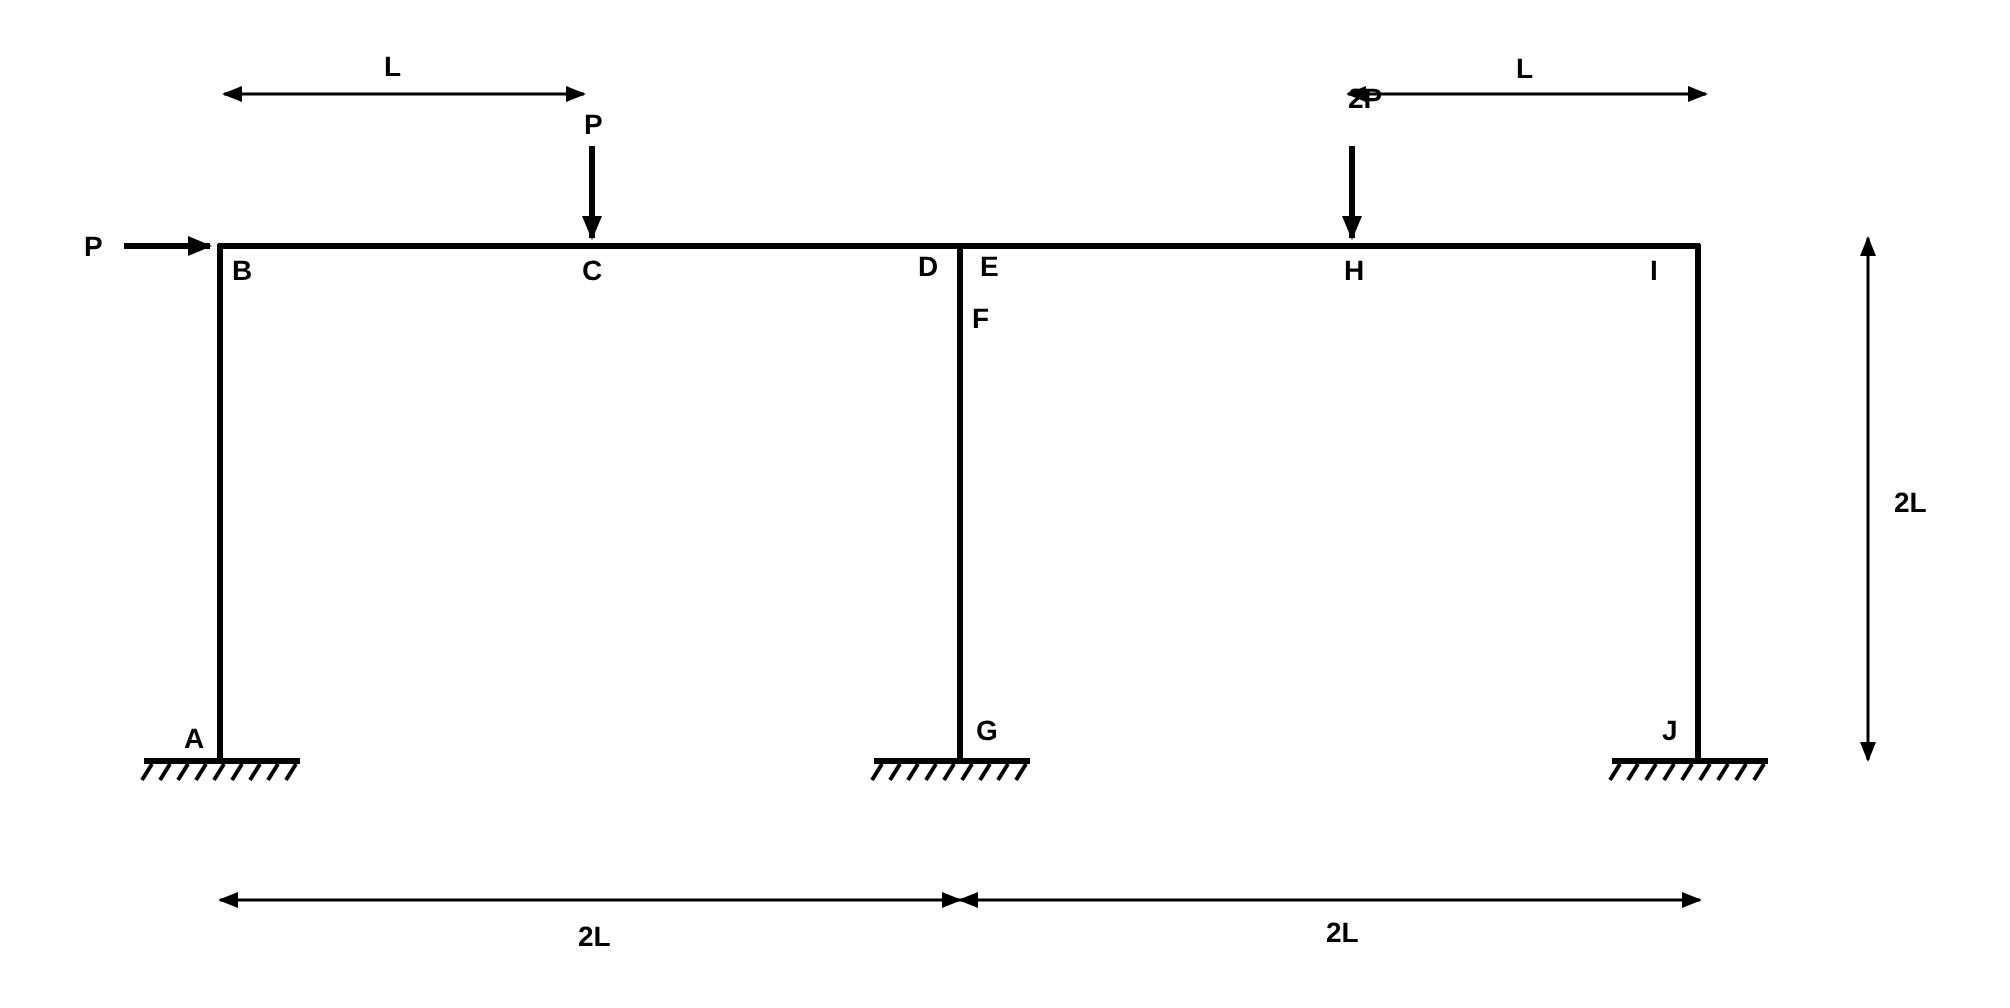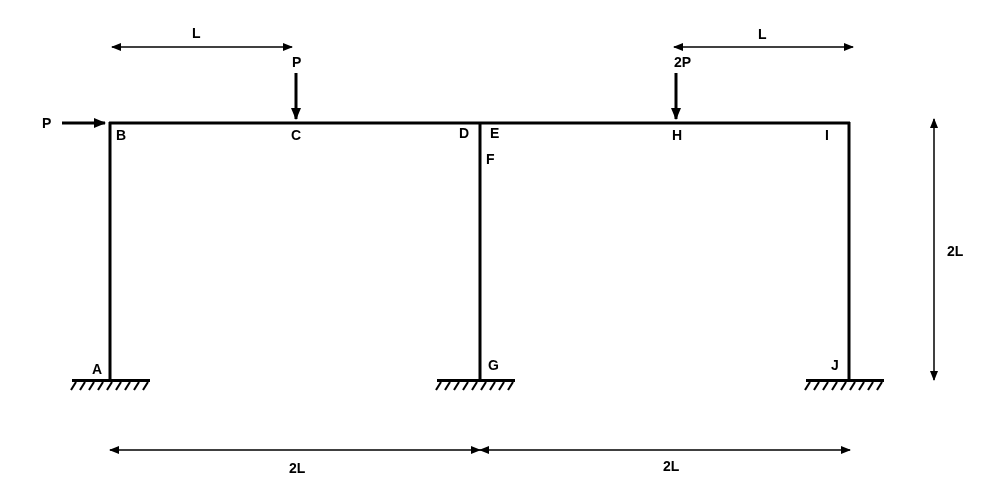--- a/index.html
+++ b/index.html
@@ -93,20 +93,20 @@
   <span class="lbl" style="left:459px; top:126px;">D</span>
   <span class="lbl" style="left:490px; top:126px;">E</span>
   <span class="lbl" style="left:486px; top:152px;">F</span>
   <span class="lbl" style="left:488px; top:358px;">G</span>
   <span class="lbl" style="left:672px; top:128px;">H</span>
   <span class="lbl" style="left:825px; top:128px;">I</span>
   <span class="lbl" style="left:831px; top:358px;">J</span>
 
   <span class="lbl" style="left:42px; top:116px;">P</span>
   <span class="lbl" style="left:292px; top:55px;">P</span>
-  <span class="lbl" style="left:674px; top:55px;">2P</span>
+  <span class="lbl" style="left:674px; top:42px;">2P</span>
 
   <span class="lbl" style="left:192px; top:26px;">L</span>
   <span class="lbl" style="left:758px; top:27px;">L</span>
   <span class="lbl" style="left:289px; top:461px;">2L</span>
   <span class="lbl" style="left:663px; top:459px;">2L</span>
   <span class="lbl" style="left:947px; top:244px;">2L</span>
 </div>
 
 </body></html>

